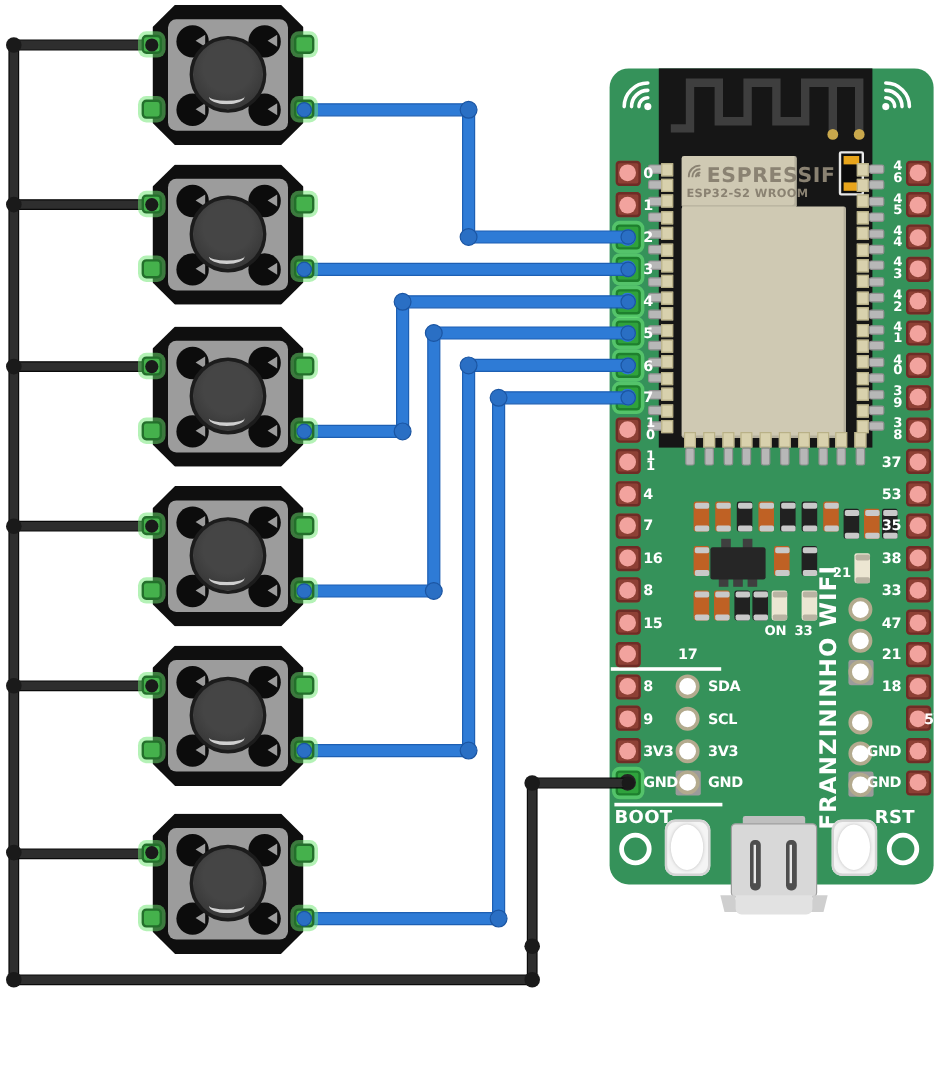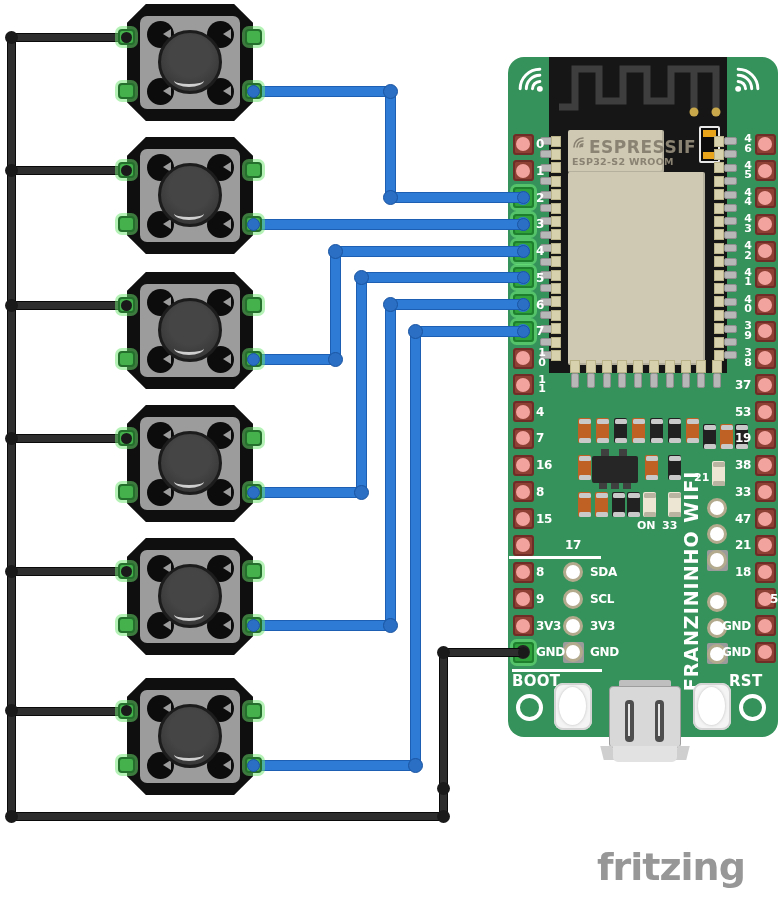--- a/index.html
+++ b/index.html
@@ -147,21 +147,20 @@
   <div class="abs usb-part" style="left:619px;top:680px;width:52px;height:8px;background:#bfbfbf;border-radius:2px;"></div>
   <div class="abs usb" style="left:609px;top:686px;width:72px;height:62px;"></div>
   <div class="abs usb-part" style="left:625px;top:700px;width:9px;height:42px;background:#4e4e4e;border-radius:4px;"></div>
   <div class="abs usb-part" style="left:655px;top:700px;width:9px;height:42px;background:#4e4e4e;border-radius:4px;"></div>
   <div class="abs usb-part" style="left:627.5px;top:704px;width:2px;height:32px;background:#e8e8e8;"></div>
   <div class="abs usb-part" style="left:657.5px;top:704px;width:2px;height:32px;background:#e8e8e8;"></div>
   <div class="abs usb-part" style="left:602px;top:746px;width:12px;height:14px;background:#cfcfcf;transform:skewX(14deg);"></div>
   <div class="abs usb-part" style="left:676px;top:746px;width:12px;height:14px;background:#cfcfcf;transform:skewX(-14deg);"></div>
   <div class="abs usb-part" style="left:613px;top:746px;width:64px;height:16px;background:#e2e2e2;border-radius:0 0 5px 5px;"></div>
 
-  <div class="abs wm" style="left:597px;top:845px;">fritzing</div>
 
 <div class="abs pad" style="left: 512.5px; top: 133.5px; width: 21px; height: 21px;">
       <div class="abs hole" style="left: 3.5px; top: 3.5px; width: 14px; height: 14px;"></div>
     </div>
     <div class="abs plabel" style="left: 536px; top: 136px;">0</div>
     <div class="abs pad" style="left: 512.5px; top: 160.25px; width: 21px; height: 21px;">
       <div class="abs hole" style="left: 3.5px; top: 3.5px; width: 14px; height: 14px;"></div>
     </div>
     <div class="abs plabel" style="left: 536px; top: 162.75px;">1</div>
     <div class="abs pad conn" style="left: 512.5px; top: 187px; width: 21px; height: 21px;">
@@ -309,21 +308,21 @@
       <div class="abs hole" style="left: 3.5px; top: 3.5px; width: 14px; height: 14px;"></div>
     </div>
     <div class="abs plabel pr" style="left: 704px; top: 376.75px; width: 47px;">37</div>
     <div class="abs pad" style="left: 754.5px; top: 401px; width: 21px; height: 21px;">
       <div class="abs hole" style="left: 3.5px; top: 3.5px; width: 14px; height: 14px;"></div>
     </div>
     <div class="abs plabel pr" style="left: 704px; top: 403.5px; width: 47px;">53</div>
     <div class="abs pad" style="left: 754.5px; top: 427.75px; width: 21px; height: 21px;">
       <div class="abs hole" style="left: 3.5px; top: 3.5px; width: 14px; height: 14px;"></div>
     </div>
-    <div class="abs plabel pr" style="left: 704px; top: 430.25px; width: 47px;">19</div>
+    <div class="abs plabel pr" style="left: 704px; top: 430.25px; width: 47px;">35</div>
     <div class="abs pad" style="left: 754.5px; top: 454.5px; width: 21px; height: 21px;">
       <div class="abs hole" style="left: 3.5px; top: 3.5px; width: 14px; height: 14px;"></div>
     </div>
     <div class="abs plabel pr" style="left: 704px; top: 457px; width: 47px;">38</div>
     <div class="abs pad" style="left: 754.5px; top: 481.25px; width: 21px; height: 21px;">
       <div class="abs hole" style="left: 3.5px; top: 3.5px; width: 14px; height: 14px;"></div>
     </div>
     <div class="abs plabel pr" style="left: 704px; top: 483.75px; width: 47px;">33</div>
     <div class="abs pad" style="left: 754.5px; top: 508px; width: 21px; height: 21px;">
       <div class="abs hole" style="left: 3.5px; top: 3.5px; width: 14px; height: 14px;"></div>

